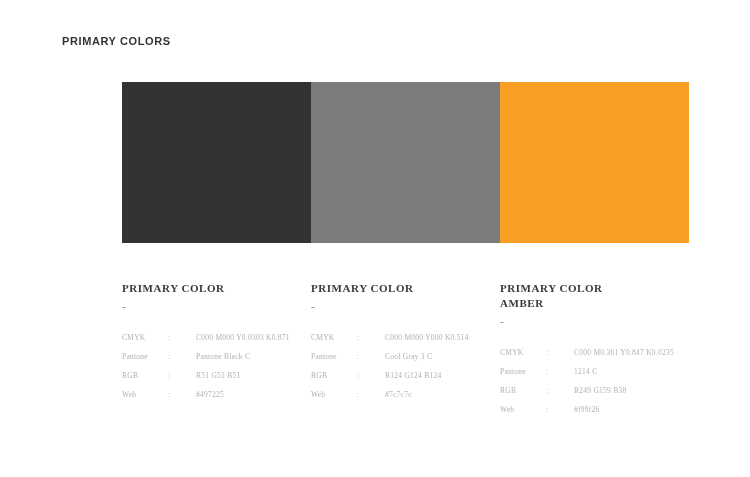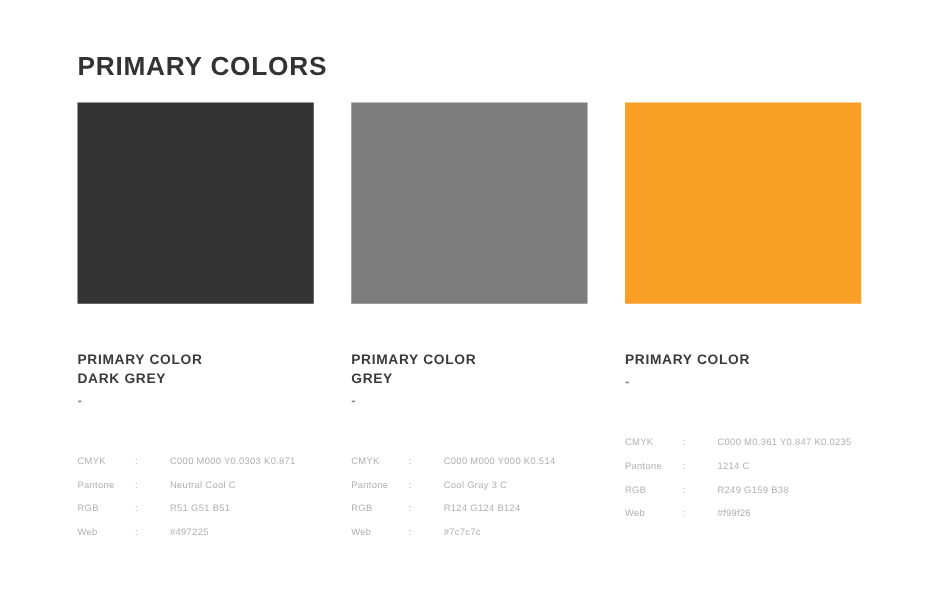--- a/index.html
+++ b/index.html
@@ -12,33 +12,34 @@
     background: #ffffff;
     font-family: "Liberation Sans", sans-serif;
     -webkit-font-smoothing: antialiased;
     overflow: hidden;
     position: relative;
   }
   #page-title {
     position: absolute;
     left: 62px;
     top: 28px;
-    font-size: 21px;
+    font-size: 11px;
     font-weight: bold;
     letter-spacing: 0.6px;
     color: #333333;
     white-space: nowrap;
   }
   #palette {
     position: absolute;
     left: 62px;
     top: 82px;
     width: 627px;
     display: flex;
-    justify-content: space-between;
+    justify-content: flex-end;
+    font-family: Liberation Serif, serif;
   }
   .swatch-column {
     width: 189px;
   }
   .swatch-chip {
     width: 189px;
     height: 161px;
     display: block;
   }
   .swatch-meta {
@@ -55,21 +56,21 @@
   }
   .swatch-rule {
     margin-top: 6px;
     font-size: 11px;
     font-weight: bold;
     color: #8d8d8d;
     line-height: 8px;
     height: 10px;
   }
   .spec-table {
-    margin-top: 32px;
+    margin-top: 16px;
     border-collapse: collapse;
   }
   .spec-table tr {
     height: 19px;
   }
   .spec-label,
   .spec-colon,
   .spec-value {
     font-size: 7.5px;
     font-weight: normal;
@@ -87,54 +88,52 @@
 <body style="background-color: rgb(255, 255, 255);">
 
 <h1 id="page-title" style="color: rgb(51, 51, 51);">PRIMARY COLORS</h1>
 
 <div id="palette">
 
   <div class="swatch-column">
     <div class="swatch-chip" style="background-color: rgb(51, 51, 51);"></div>
     <div class="swatch-meta">
       <div class="swatch-kicker">PRIMARY COLOR</div>
-      <div class="swatch-name">DARK GREY</div>
       <div class="swatch-rule">-</div>
       <table class="spec-table">
         <tbody>
           <tr>
             <td class="spec-label">CMYK</td>
             <td class="spec-colon">:</td>
             <td class="spec-value">C000  M000  Y0.0303  K0.871</td>
           </tr>
           <tr>
             <td class="spec-label">Pantone</td>
             <td class="spec-colon">:</td>
-            <td class="spec-value">Neutral Cool C</td>
+            <td class="spec-value">Pantone Black C</td>
           </tr>
           <tr>
             <td class="spec-label">RGB</td>
             <td class="spec-colon">:</td>
             <td class="spec-value">R51 G51 B51</td>
           </tr>
           <tr>
             <td class="spec-label">Web</td>
             <td class="spec-colon">:</td>
             <td class="spec-value">#497225</td>
           </tr>
         </tbody>
       </table>
     </div>
   </div>
 
   <div class="swatch-column">
     <div class="swatch-chip" style="background-color: rgb(124, 124, 124);"></div>
     <div class="swatch-meta">
       <div class="swatch-kicker">PRIMARY COLOR</div>
-      <div class="swatch-name">GREY</div>
       <div class="swatch-rule">-</div>
       <table class="spec-table">
         <tbody>
           <tr>
             <td class="spec-label">CMYK</td>
             <td class="spec-colon">:</td>
             <td class="spec-value">C000  M000  Y000  K0.514</td>
           </tr>
           <tr>
             <td class="spec-label">Pantone</td>
@@ -153,20 +152,21 @@
           </tr>
         </tbody>
       </table>
     </div>
   </div>
 
   <div class="swatch-column">
     <div class="swatch-chip" style="background-color: rgb(249, 159, 38);"></div>
     <div class="swatch-meta">
       <div class="swatch-kicker">PRIMARY COLOR</div>
+      <div class="swatch-name">AMBER</div>
       <div class="swatch-rule">-</div>
       <table class="spec-table">
         <tbody>
           <tr>
             <td class="spec-label">CMYK</td>
             <td class="spec-colon">:</td>
             <td class="spec-value">C000  M0.361  Y0.847  K0.0235</td>
           </tr>
           <tr>
             <td class="spec-label">Pantone</td>

